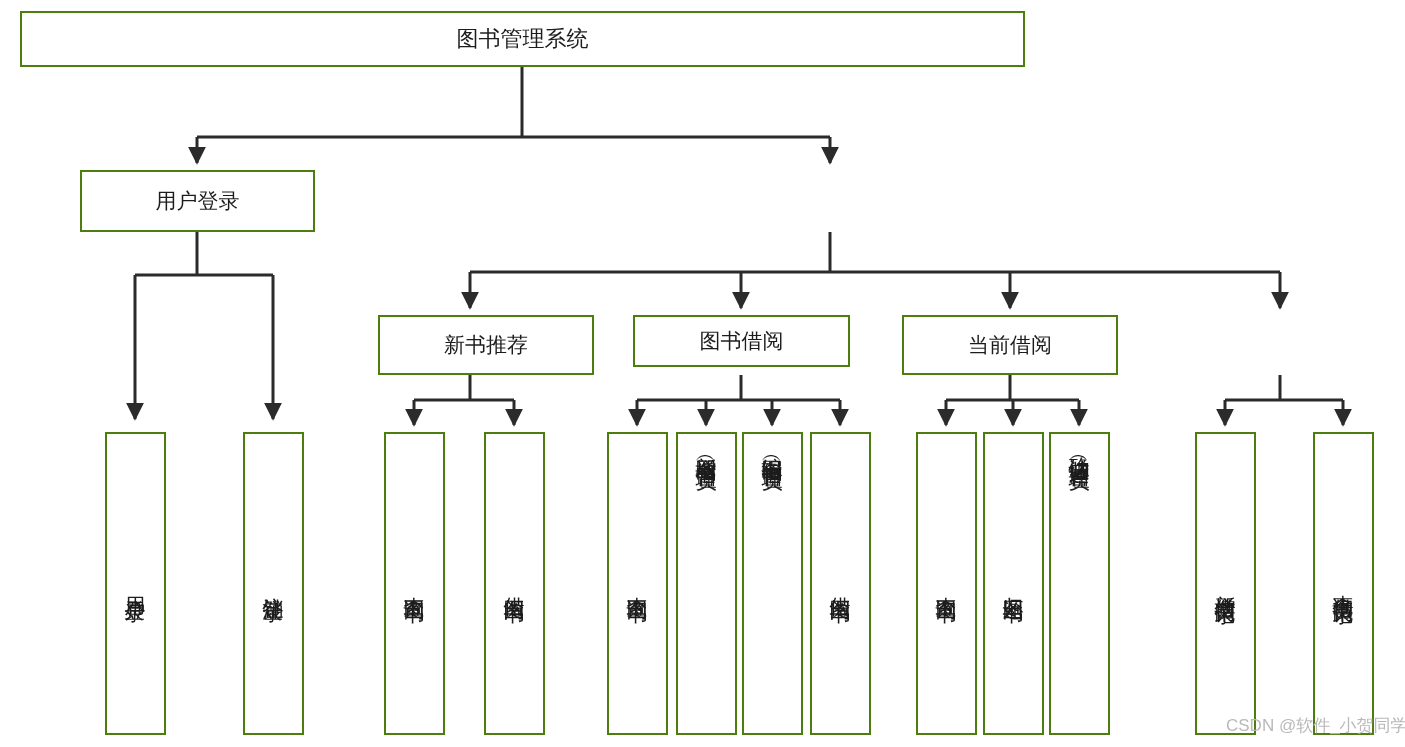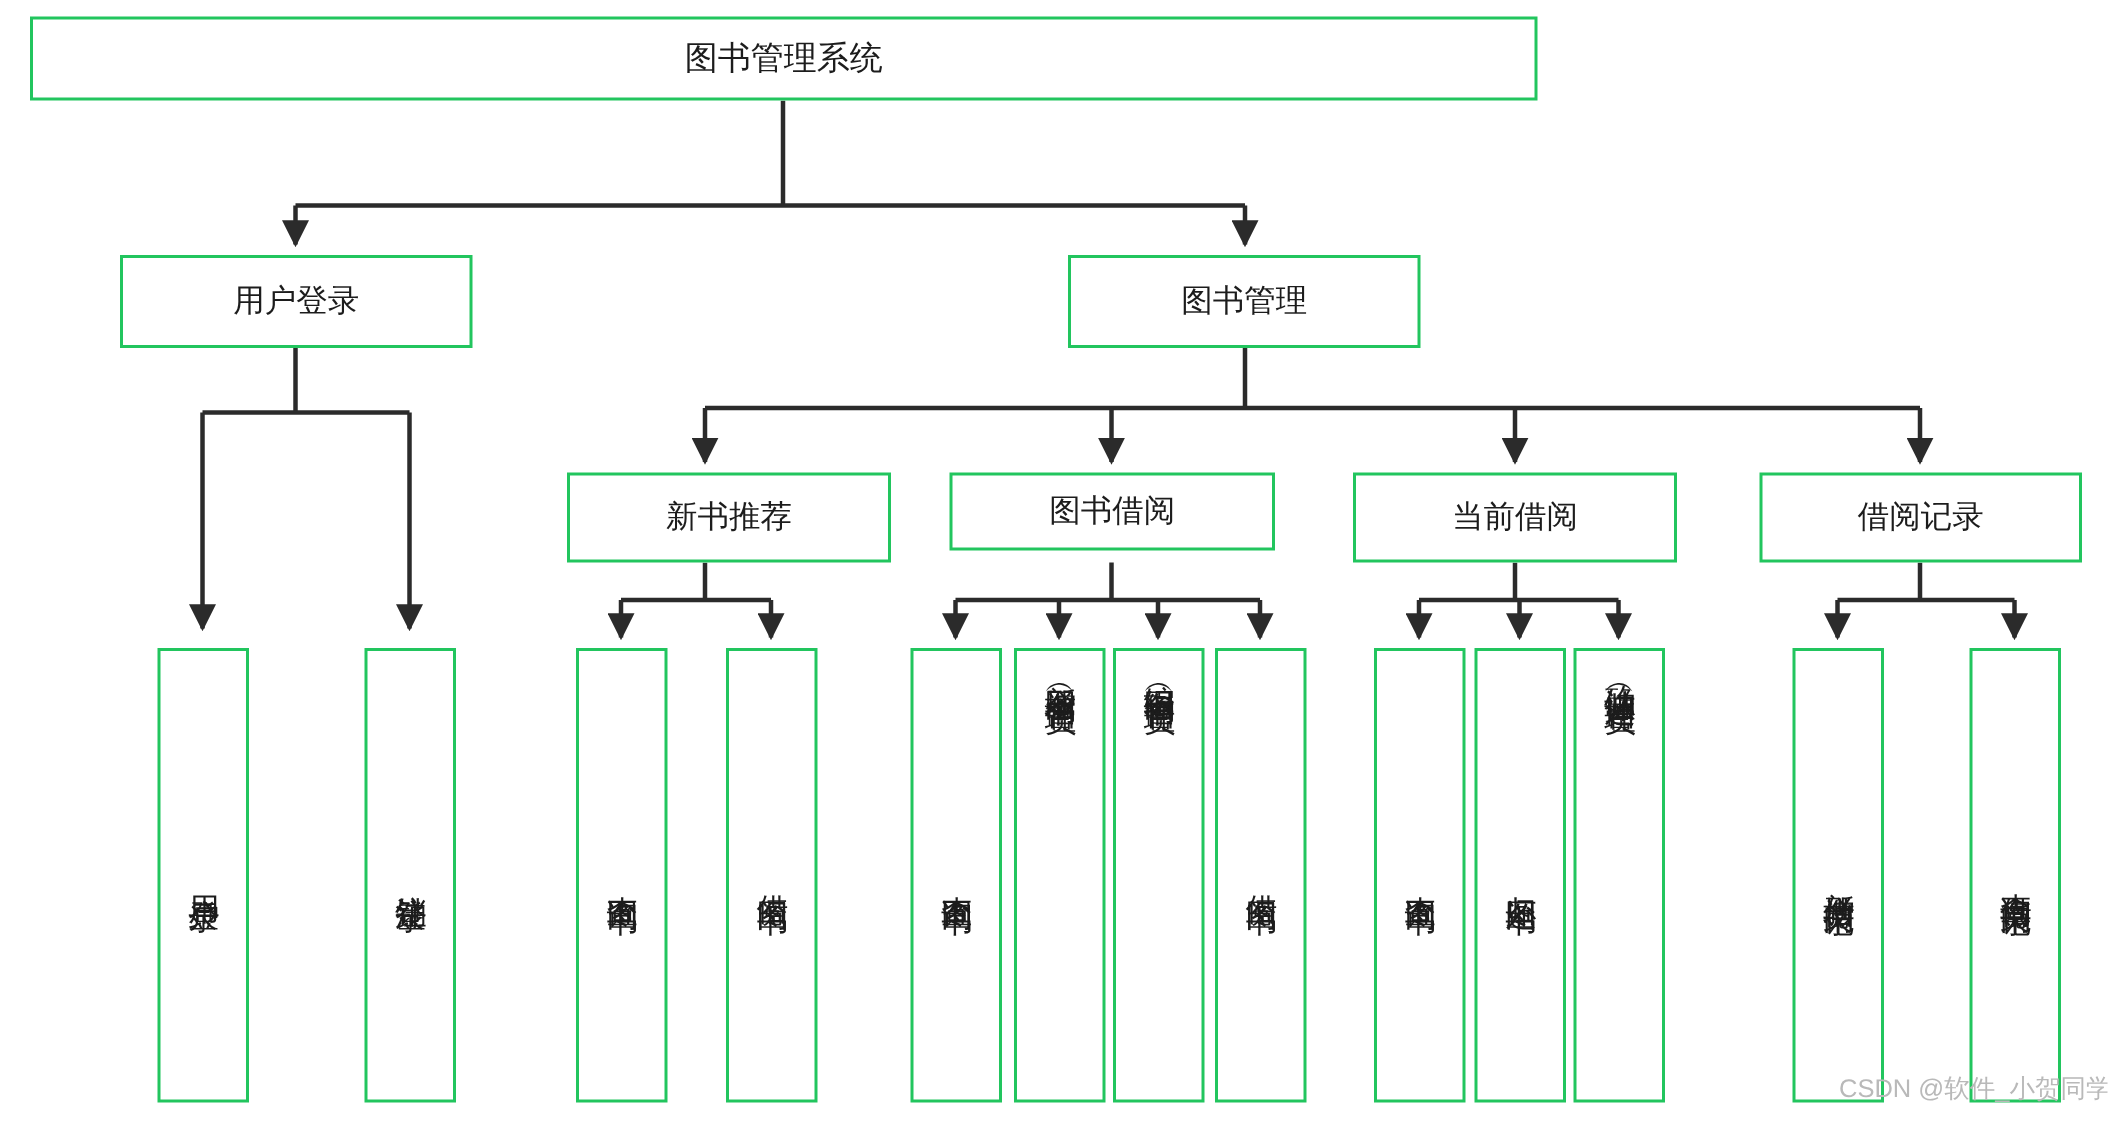--- a/index.html
+++ b/index.html
@@ -23,21 +23,21 @@
     position: absolute;
     top: 0;
     left: 0;
     width: 1405px;
     height: 747px;
   }
   .node-box {
     position: absolute;
     box-sizing: border-box;
     background: #ffffff;
-    border: 2px solid #22c55e;
+    border: 2px solid #4d7c0f;
     display: flex;
     align-items: center;
     justify-content: center;
   }
   .node-label {
     color: #1c1c1c;
     line-height: 1.22;
     white-space: nowrap;
     text-align: center;
     user-select: none;
@@ -132,36 +132,30 @@
     </g>
   </svg>
 
   <div class="node-box node-h node-root" style="left:20px; top:11px; width:1005px; height:56px;">
     <span class="node-label">图书管理系统</span>
   </div>
 
   <div class="node-box node-h" style="left:80px; top:170px; width:235px; height:62px;">
     <span class="node-label">用户登录</span>
   </div>
-  <div class="node-box node-h" style="left:712px; top:170px; width:235px; height:62px;">
-    <span class="node-label">图书管理</span>
-  </div>
 
   <div class="node-box node-h" style="left:362px; top:315px; width:216px; height:60px;margin-left:16px;">
     <span class="node-label">新书推荐</span>
   </div>
   <div class="node-box node-h" style="left:633px; top:315px; width:217px; height:52px;">
     <span class="node-label">图书借阅</span>
   </div>
   <div class="node-box node-h" style="left:902px; top:315px; width:216px; height:60px;">
     <span class="node-label">当前借阅</span>
   </div>
-  <div class="node-box node-h" style="left:1173px; top:315px; width:215px; height:60px;">
-    <span class="node-label">借阅记录</span>
-  </div>
 
   <div class="node-box node-v center-text" style="left:105px; top:432px; width:61px; height:303px;">
     <span class="node-label">用户登录</span>
   </div>
   <div class="node-box node-v center-text" style="left:243px; top:432px; width:61px; height:303px;">
     <span class="node-label">注销登录</span>
   </div>
 
   <div class="node-box node-v center-text" style="left:384px; top:432px; width:61px; height:303px;">
     <span class="node-label">查询图书</span>

